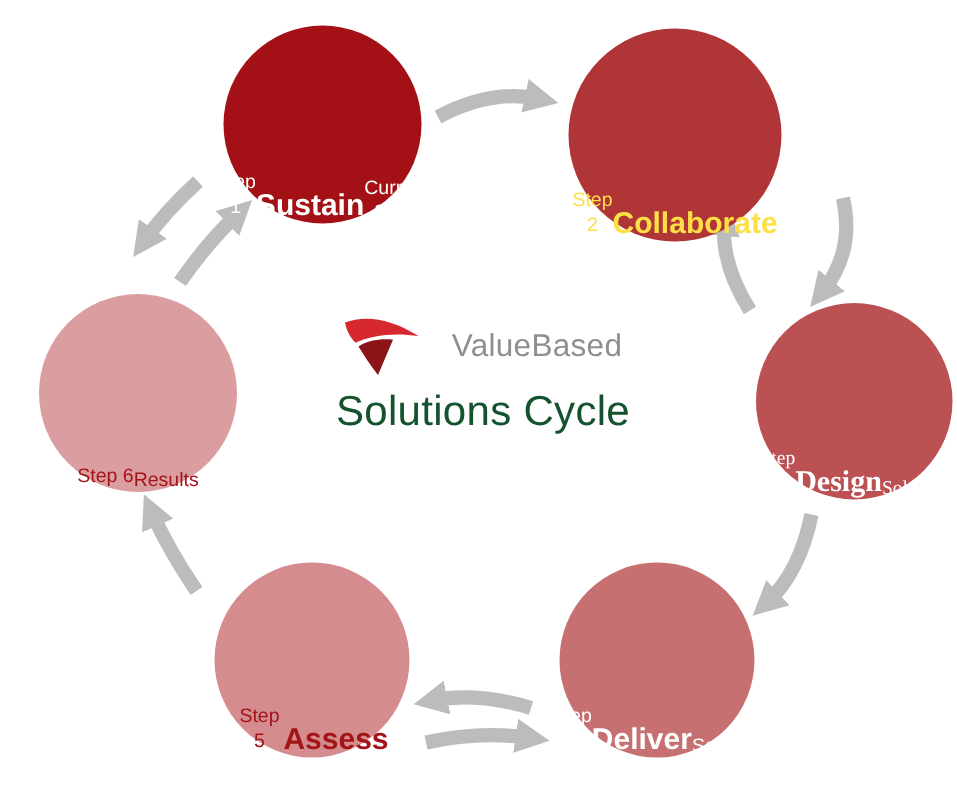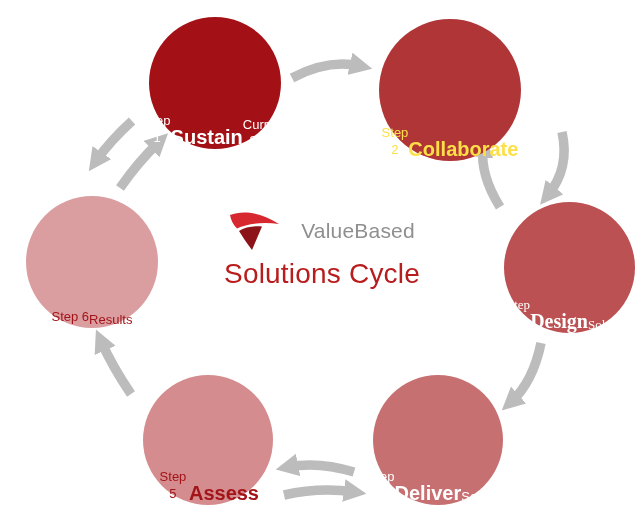--- a/index.html
+++ b/index.html
@@ -97,16 +97,16 @@
       <svg width="52" height="42" viewBox="0 0 52 42">
         <g style="color: rgb(215, 40, 47);">
           <path fill="currentColor" d="M1,5 C14,0 31,2 50,14 C34,11.5 18,13.5 8,18.5 C4,14.5 2,10 1,5 Z"></path>
         </g>
         <g style="color: rgb(140, 20, 24);">
           <path fill="currentColor" d="M10,21 C16,17 25,15.5 33,16.5 L23,40 C17.5,33 13.5,26.5 10,21 Z"></path>
         </g>
       </svg>
       <span class="brand-name" style="color: rgb(143, 143, 143);">ValueBased</span>
     </div>
-    <div class="cycle-title" style="color: #b91c1c;">Solutions Cycle</div>
+    <div class="cycle-title" style="color: #14532d;">Solutions Cycle</div>
   </div>
 
 </div>
 
 </body></html>

